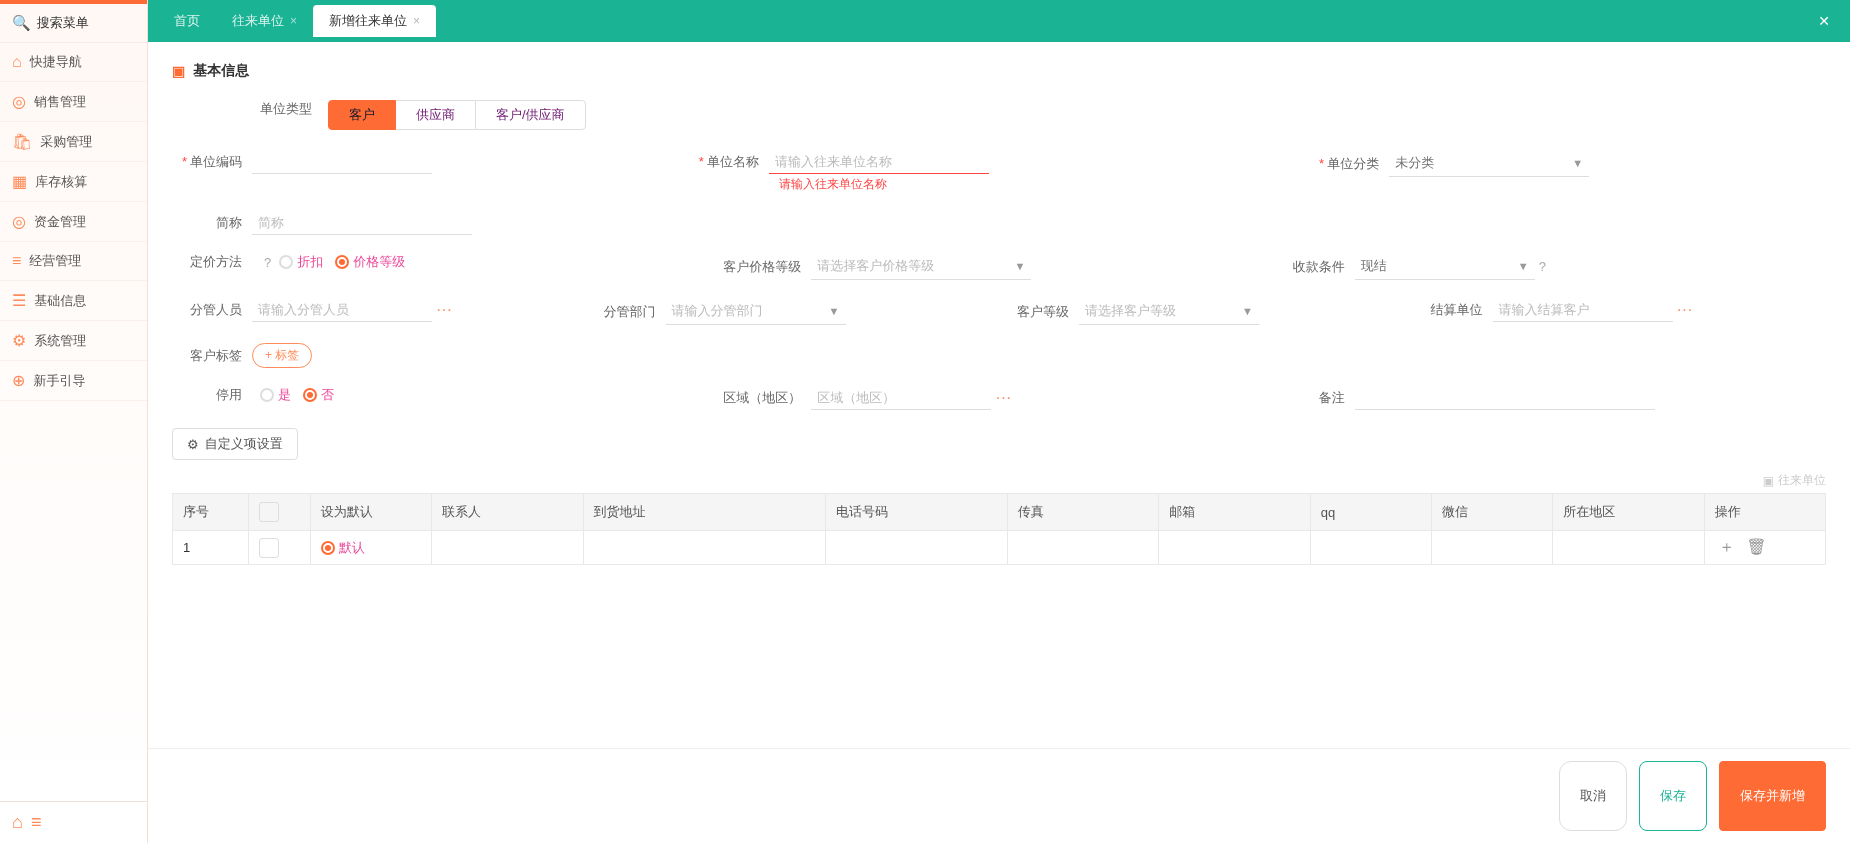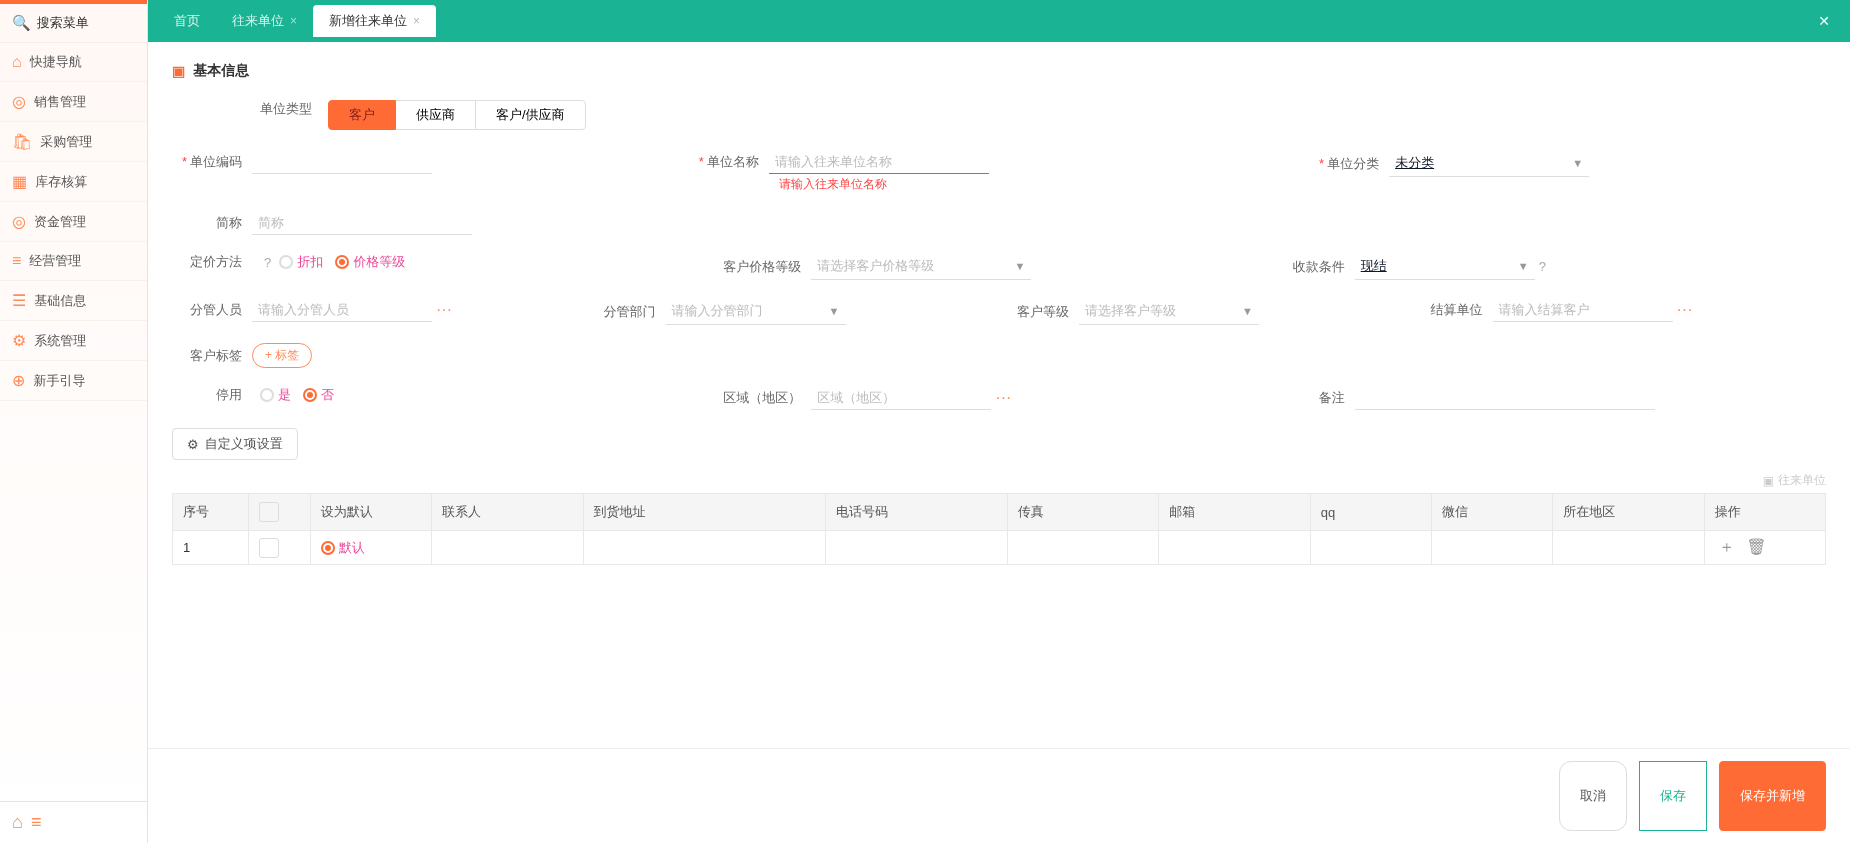--- a/index.html
+++ b/index.html
@@ -112,25 +112,25 @@
       margin-bottom: 20px;
       padding-left: 60px;
     }
     .unit-type-label { color: #666; font-size: 13px; min-width: 80px; text-align: right; margin-right: 16px; }
     .unit-type-btn {
       padding: 5px 20px;
       border: 1px solid #ddd;
       background: #fff;
       cursor: pointer;
       font-size: 13px;
-      color: #000000;
+      color: #701a75;
     }
     .unit-type-btn.active {
       background: #ff6b35;
-      color: #7f1d1d;
+      color: #0f172a;
       border-color: #ff6b35;
     }
     .unit-type-btn:first-of-type { border-radius: 4px 0 0 4px; }
     .unit-type-btn:last-of-type { border-radius: 0 4px 4px 0; }
     .unit-type-btn:not(:first-of-type):not(:last-of-type) { border-left: none; border-right: none; }
 
     
     .form-row {
       display: flex;
       align-items: flex-start;
@@ -177,21 +177,21 @@
       display: flex;
       align-items: center;
       border-bottom: 1px solid #ddd;
       padding: 4px 6px;
       cursor: pointer;
       width: 180px;
       justify-content: space-between;
       flex-shrink: 0;
     }
     .field-select-text { color: #bbb; font-size: 13px; }
-    .field-select-text.selected { color: #0f172a; text-decoration: underline; }
+    .field-select-text.selected { color: #737373; }
     .field-select-arrow { color: #999; font-size: 11px; }
 
     .field-dots { color: #ff8c5a; cursor: pointer; padding: 0 4px; font-size: 16px; }
 
     .radio-group { display: flex; align-items: center; gap: 12px; }
     .radio-item { display: flex; align-items: center; gap: 4px; cursor: pointer; font-size: 13px; color: #ec4899; }
     .radio-circle {
       width: 14px; height: 14px;
       border-radius: 50%;
       border: 2px solid #ddd;
@@ -270,21 +270,21 @@
       color: #555;
       border-radius: 12px;
       cursor: pointer;
       font-size: 13px;
     }
     .btn-save {
       padding: 25px 20px;
       border: 1px solid #1ab394;
       background: #fff;
       color: #1ab394;
-      border-radius: 0;
+      border-radius: 8px;
       cursor: pointer;
       font-size: 13px;
     }
     .btn-save-new {
       padding: 7px 20px;
       background: #ff6b35;
       border: 1px solid #ff6b35;
       color: #fff;
       border-radius: 4px;
       cursor: pointer;

